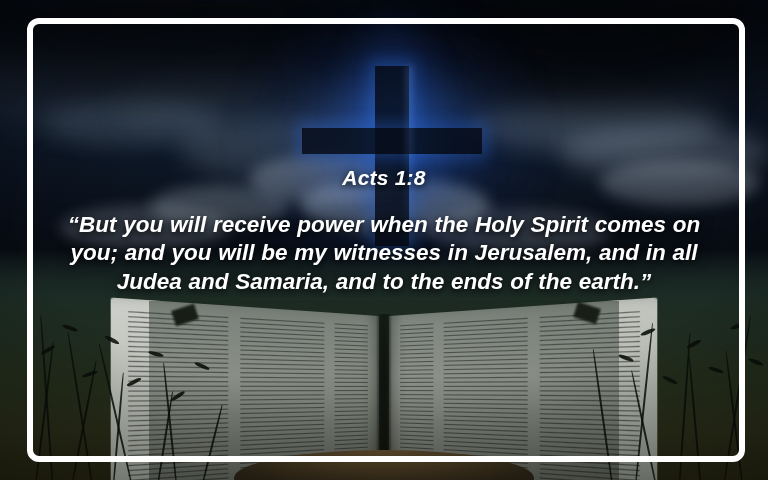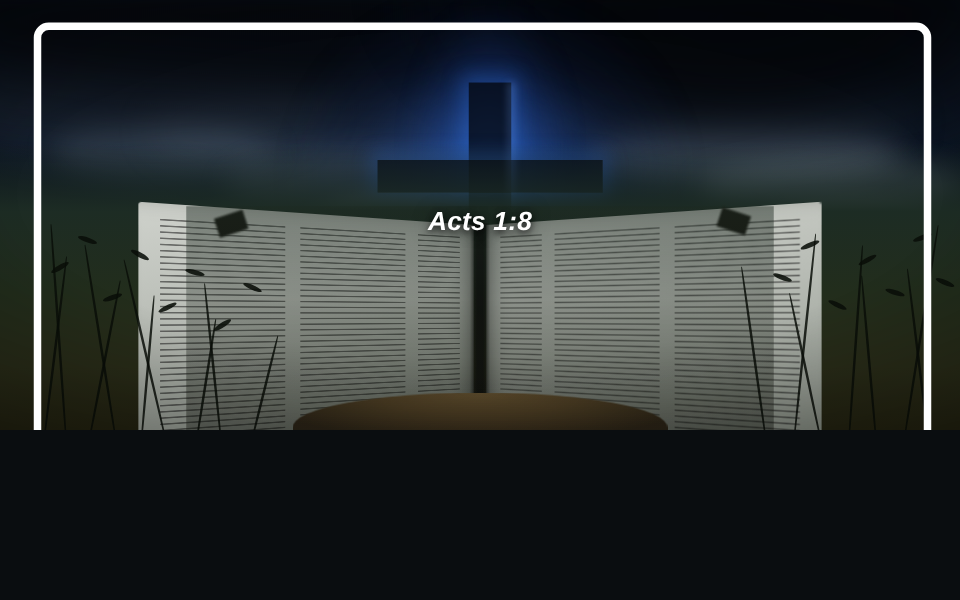--- a/index.html
+++ b/index.html
@@ -3,21 +3,21 @@
 <meta charset="utf-8">
 <style>
   html, body {
     margin: 0;
     padding: 0;
     background: #0a0d10;
   }
   #stage {
     position: relative;
     width: 768px;
-    height: 344px;
+    height: 480px;
     overflow: hidden;
     font-family: "Liberation Sans", sans-serif;
     background: #404040;
   }
 
   
   .photo {
     position: absolute;
     inset: 0;
     overflow: hidden;
@@ -352,15 +352,16 @@
       <div class="seed" style="left:748px; bottom:116px; transform:rotate(25deg);"></div>
     </div>
 
     <div class="vignette"></div>
   </div>
 
   <div class="frame"></div>
 
   <div class="verse-block">
     <p class="ref">Acts 1:8</p>
+    <p class="verse">“But you will receive power when the Holy Spirit comes on you; and you will be my witnesses in Jerusalem, and in all Judea and Samaria, and to the ends of the earth.”</p>
   </div>
 
 </div>
 
 </body></html>

